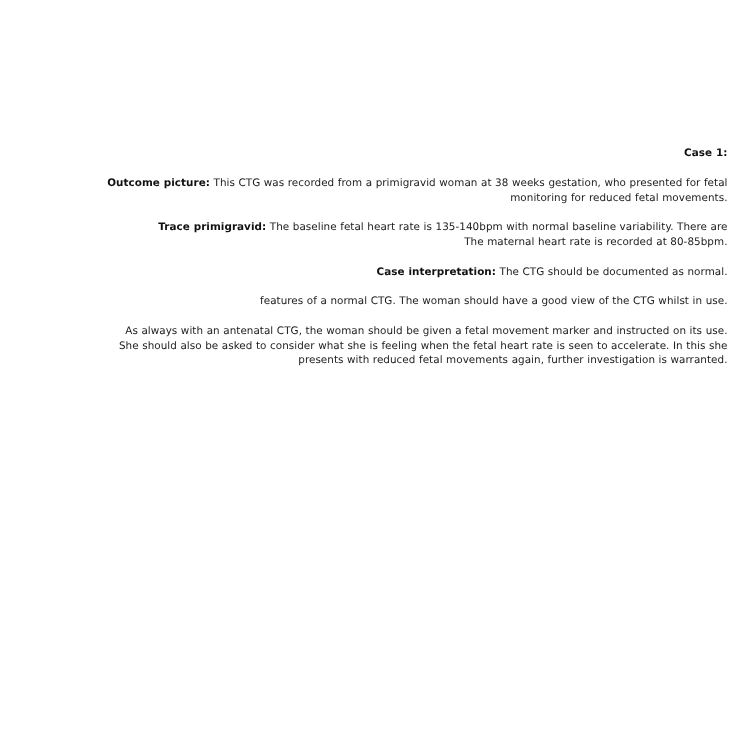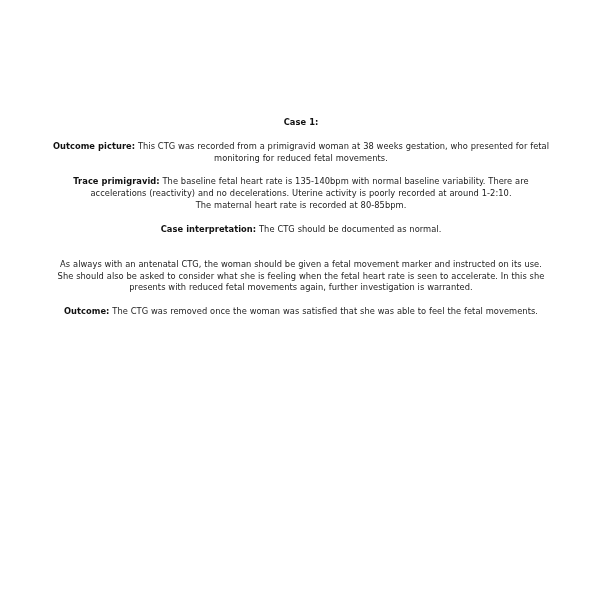--- a/index.html
+++ b/index.html
@@ -29,21 +29,21 @@
     position: absolute;
     left: 20px;
     top: 117px;
     width: 562px;
   }
 
   .block {
     font-size: 8.3px;
     line-height: 11.9px;
     color: #1b1b1b;
-    text-align: center;
+    text-align: right;
     letter-spacing: 0.005em;
     word-spacing: 0.02em;
   }
 
   
   .gap-case      { height: 11.9px; }
   .gap-std       { height: 11.6px; }
   .gap-para      { height: 11.6px; }
 
   .lbl {
@@ -79,43 +79,40 @@
 
     <div class="block">
       <span class="line"><span class="lbl">Outcome picture:</span><span class="txt"> This CTG was recorded from a primigravid woman at 38 weeks gestation, who presented for fetal</span></span>
       <span class="line"><span class="txt">monitoring for reduced fetal movements.</span></span>
     </div>
 
     <div class="gap-std"></div>
 
     <div class="block">
       <span class="line"><span class="lbl">Trace primigravid:</span><span class="txt"> The baseline fetal heart rate is 135-140bpm with normal baseline variability. There are</span></span>
-      <span class="line"><span class="txt">accelerations (reactivity) and no decelerations. Uterine activity is poorly recorded at around 1-2:10.</span></span>
       <span class="line"><span class="txt">The maternal heart rate is recorded at 80-85bpm.</span></span>
     </div>
 
     <div class="gap-std"></div>
 
     <div class="block">
       <span class="line"><span class="lbl">Case interpretation:</span><span class="txt"> The CTG should be documented as normal.</span></span>
     </div>
 
     <div class="gap-std"></div>
 
     <div class="block">
+      <span class="line"><span class="txt">features of a normal CTG. The woman should have a good view of the CTG whilst in use.</span></span>
     </div>
 
     <div class="gap-para"></div>
 
     <div class="block">
       <span class="line"><span class="txt">As always with an antenatal CTG, the woman should be given a fetal movement marker and instructed on its use.</span></span>
       <span class="line"><span class="txt">She should also be asked to consider what she is feeling when the fetal heart rate is seen to accelerate. In this she</span></span>
       <span class="line"><span class="txt">presents with reduced fetal movements again, further investigation is warranted.</span></span>
     </div>
 
     <div class="gap-para"></div>
 
-    <div class="block">
-      <span class="line"><span class="lbl">Outcome:</span><span class="txt"> The CTG was removed once the woman was satisfied that she was able to feel the fetal movements.</span></span>
-    </div>
 
   </div>
 </div>
 
 </body></html>

